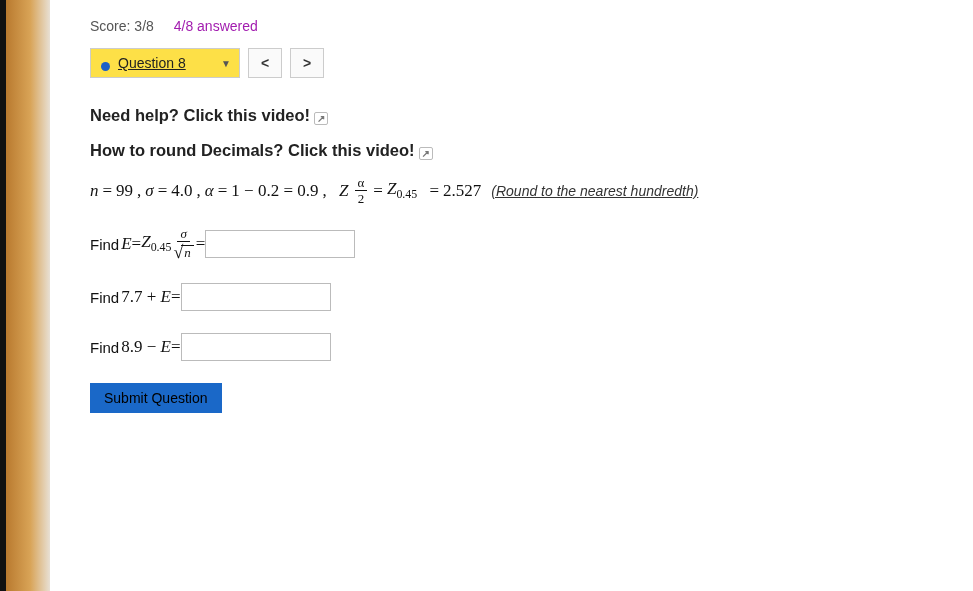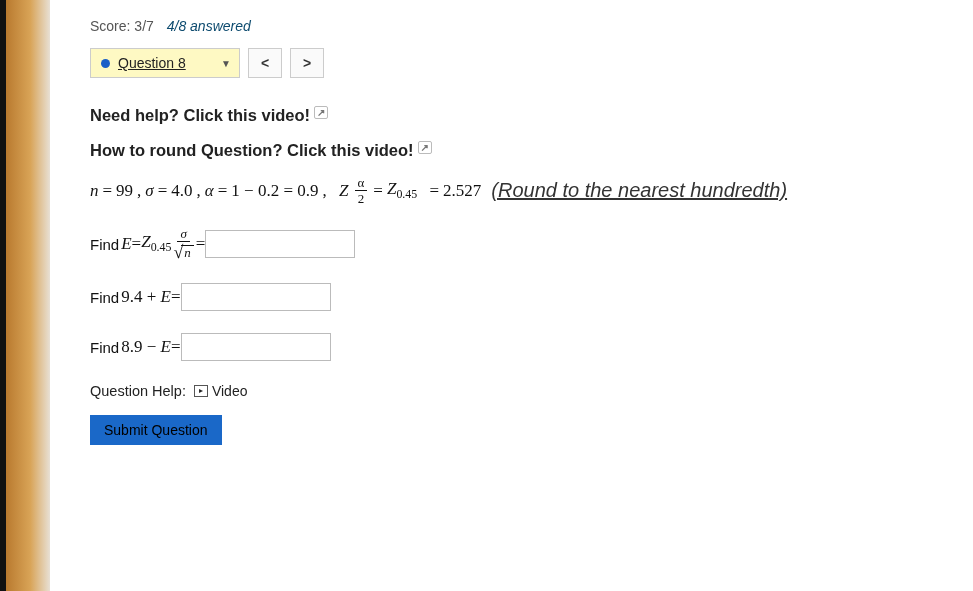--- a/index.html
+++ b/index.html
@@ -20,34 +20,34 @@
       font-size: 22px;
       font-weight: 700;
       color: #222;
       margin-bottom: 6px;
     }
     .score-row {
       font-size: 14px;
       color: #555;
       margin-bottom: 14px;
     }
-    .score-row .answered { color: #0c4a6e; margin-left: 9px; font-style: italic; }
+    .score-row .answered { color: #a21caf; margin-left: 16px; }
     .navbar {
       display: flex;
       align-items: stretch;
       gap: 8px;
       margin-bottom: 28px;
     }
     .q-select {
       border: 1px solid #ccc;
-      background: #fef9c3;
+      background: #fde047;
       padding: 6px 30px 6px 10px;
       font-size: 14px;
       display: flex;
-      align-items: center;
+      align-items: flex-end;
       gap: 8px;
       position: relative;
       min-width: 150px;
     }
     .q-select .dot {
       width: 9px; height: 9px;
       border-radius: 50%;
       background: #1a5fc7;
       display: inline-block;
     }
@@ -71,21 +71,21 @@
       font-weight: 700;
       color: #333;
       cursor: pointer;
     }
     .help-link {
       font-size: 16.5px;
       font-weight: 700;
       color: #222;
       margin-bottom: 16px;
       display: flex;
-      align-items: flex-start;
+      align-items: flex-end;
       gap: 4px;
     }
     .help-link .popout {
       font-size: 10px;
       color: #777;
       border: 1px solid #bbb;
       padding: 0 2px;
       border-radius: 2px;
     }
     .given-line {
@@ -106,21 +106,21 @@
       vertical-align: middle;
       font-size: 13px;
       line-height: 1;
       margin: 0 2px;
     }
     .frac .num { border-bottom: 1px solid #111; padding: 0 3px 1px; }
     .frac .den { padding-top: 1px; }
     .sub { font-size: 0.7em; vertical-align: sub; }
     .note {
       font-family: -apple-system, Arial, sans-serif;
-      font-size: 20px;
+      font-size: 14px;
       color: #333;
       text-decoration: underline;
       font-style: italic;
       margin-left: 6px;
     }
     .eq-row {
       font-family: "Times New Roman", serif;
       font-size: 17px;
       color: #111;
       display: flex;
@@ -186,21 +186,21 @@
     }
   </style>
 </head>
 <body>
 
 <div class="page">
   <div class="left-edge"></div>
 
 
   <div class="score-row">
-    <span>Score: 3/7</span>
+    <span>Score: 3/8</span>
     <span class="answered">4/8 answered</span>
   </div>
 
   <div class="navbar">
     <div class="q-select">
       <span class="dot"></span>
       <span class="qtext">Question 8</span>
       <span class="caret">▼</span>
     </div>
     <div class="nav-btn">
@@ -210,21 +210,21 @@
       <span>&gt;</span>
     </div>
   </div>
 
   <div class="help-link">
     <span>Need help? Click this video!</span>
     <span class="popout">↗</span>
   </div>
 
   <div class="help-link">
-    <span>How to round Question? Click this video!</span>
+    <span>How to round Decimals? Click this video!</span>
     <span class="popout">↗</span>
   </div>
 
   <div class="given-line">
     <i>n</i>
     <span>=</span>
     <span>99</span><span>,</span>
     <i>σ</i>
     <span>=</span>
     <span>4.0</span><span>,</span>
@@ -257,35 +257,28 @@
           <span class="sqrt-arg">n</span>
         </span>
       </span>
     </span>
     <span>=</span>
     <input type="text" class="answer-input" style="">
   </div>
 
   <div class="eq-row">
     <span class="label">Find</span>
-    <span><span>9.4 + </span><i>E</i></span>
+    <span><span>7.7 + </span><i>E</i></span>
     <span>=</span>
     <input type="text" class="answer-input" style="">
   </div>
 
   <div class="eq-row">
     <span class="label">Find</span>
     <span><span>8.9 − </span><i>E</i></span>
     <span>=</span>
     <input type="text" class="answer-input" style="">
   </div>
 
-  <div class="qhelp-row">
-    <span>Question Help:</span>
-    <span class="video-btn">
-      <span class="play">▸</span>
-      <span>Video</span>
-    </span>
-  </div>
 
   <button class="submit-btn">Submit Question</button>
 
 </div>
 
 </body></html>

